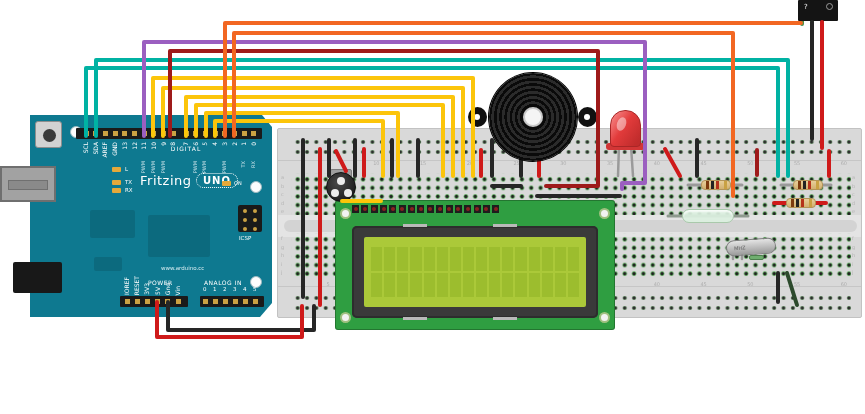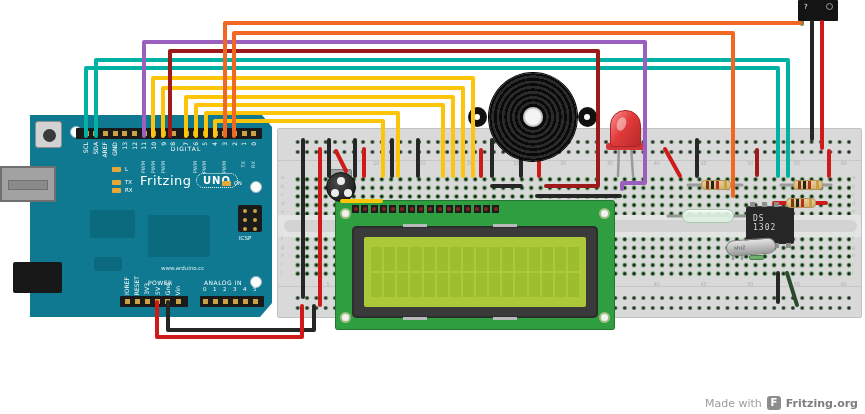--- a/index.html
+++ b/index.html
@@ -234,34 +234,20 @@
 
   <div class="comp pot-tab"></div>
   <div class="comp pot">
     <i style="left:10px;top:4px;"></i>
     <i style="left:4px;top:16px;"></i>
     <i style="left:17px;top:16px;"></i>
   </div>
 
   <div class="comp reed"></div>
 
-  <div class="comp chip">
-    <div class="chip-pin" style="left:4px;top:-4px;"></div>
-      <div class="chip-pin" style="left:16px;top:-4px;"></div>
-    <div class="chip-pin" style="left:28px;top:-4px;"></div>
-      <div class="chip-pin" style="left:40px;top:-4px;"></div>
-    <div class="chip-pin" style="left:4px;bottom:-4px;"></div>
-      <div class="chip-pin" style="left:16px;bottom:-4px;"></div>
-    <div class="chip-pin" style="left:28px;bottom:-4px;"></div>
-      <div class="chip-pin" style="left:40px;bottom:-4px;"></div>
-    <div class="chip-label">
-      <div>DS</div>
-      <div>1302</div>
-    </div>
-  </div>
 
   <div class="comp crystal">MHZ</div>
   <div class="comp greenpart"></div>
 
   <div class="comp resistor" style="left:701px;top:180px;">
     <i style="left: 4px; background: rgb(124, 58, 14);"></i>
       <i style="left: 9px; background: rgb(34, 34, 34);"></i>
       <i style="left: 14px; background: rgb(181, 50, 26);"></i>
       <i style="left: 22px; background: rgb(201, 161, 67);"></i>
   </div>
@@ -444,25 +430,20 @@
       <path d="M829 151 V176" stroke="#cf1a1a"></path>
       <path d="M822 22 V148" stroke="#cf1a1a"></path>
 
       <path d="M787 273 L797 305" stroke="#2c4a2c"></path>
 
       <path d="M225 136 V23 H801" stroke="#f26722"></path>
       <path d="M234 136 V33 H733 V196" stroke="#f26722"></path>
     </g>
   </svg>
 
-  <div class="watermark">
-    <span>Made with</span>
-    <span class="fz-icon">F</span>
-    <span class="fz-brand">Fritzing.org</span>
-  </div>
 <div class="bb-num" style="left: 326.4px; top: 160px;">5</div>
     <div class="bb-num" style="left: 326.4px; top: 281px;">5</div>
     <div class="bb-num" style="left: 373.15px; top: 160px;">10</div>
     <div class="bb-num" style="left: 373.15px; top: 281px;">10</div>
     <div class="bb-num" style="left: 419.9px; top: 160px;">15</div>
     <div class="bb-num" style="left: 419.9px; top: 281px;">15</div>
     <div class="bb-num" style="left: 466.65px; top: 160px;">20</div>
     <div class="bb-num" style="left: 466.65px; top: 281px;">20</div>
     <div class="bb-num" style="left: 513.4px; top: 160px;">25</div>
     <div class="bb-num" style="left: 513.4px; top: 281px;">25</div>

